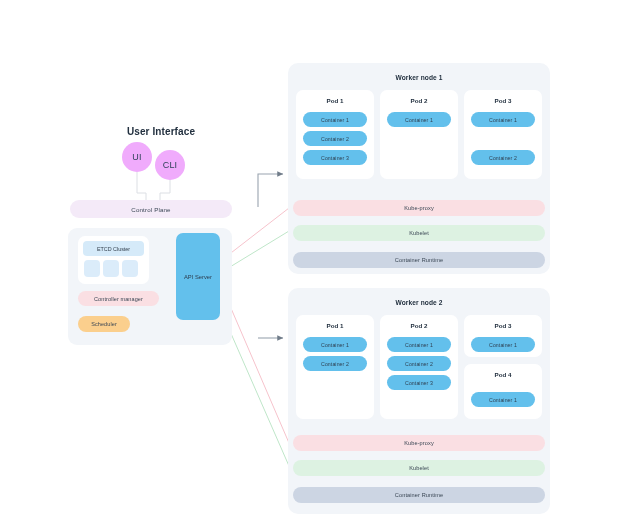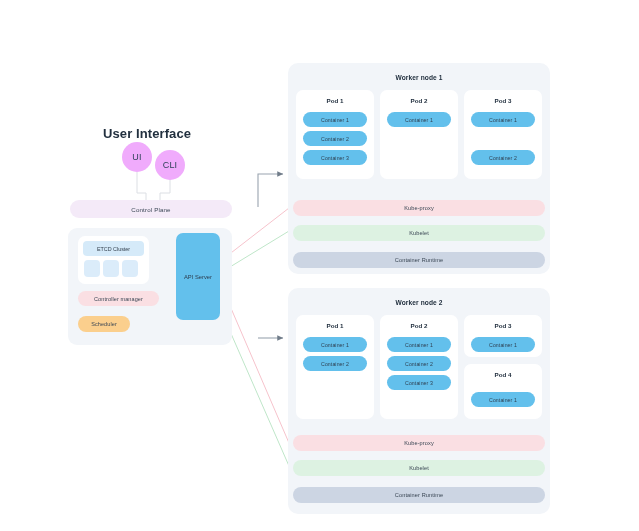--- a/index.html
+++ b/index.html
@@ -10,21 +10,21 @@
     overflow: hidden;
   }
   #canvas { position: relative; width: 639px; height: 531px; }
 
   
   #wires { position: absolute; left: 0; top: 0; width: 639px; height: 531px; pointer-events: none; }
 
   
   .ui-title {
     position: absolute; left: 103px; top: 126px; width: 116px;
-    font-size: 13px; font-weight: bold; color: #22303f;
+    text-align: center; font-size: 10px; font-weight: bold; color: #22303f;
     letter-spacing: .1px;
   }
   .ui-circle {
     position: absolute; width: 30px; height: 30px; border-radius: 50%;
     background: #f0abfc; display: flex; align-items: center; justify-content: center;
     font-size: 9px; color: #30445a; letter-spacing: .2px;
   }
   #circle-ui  { left: 122px; top: 142px; }
   #circle-cli { left: 155px; top: 150px; }
 

